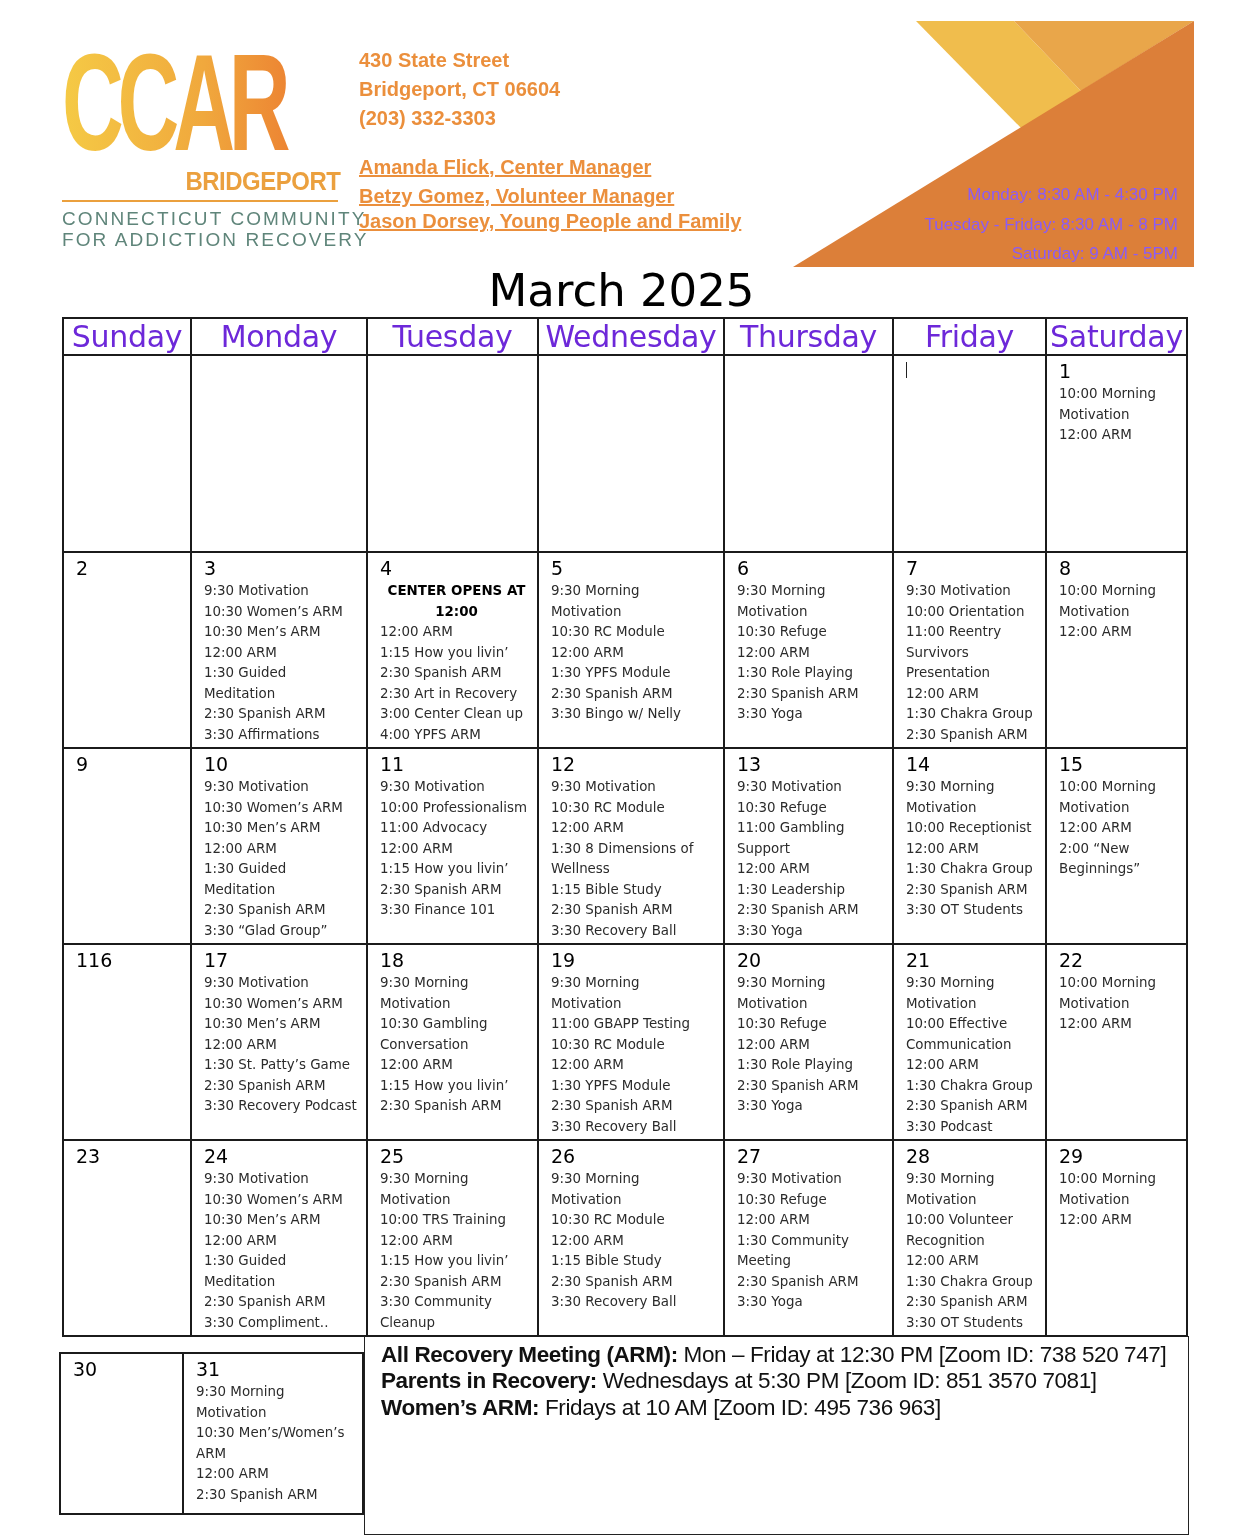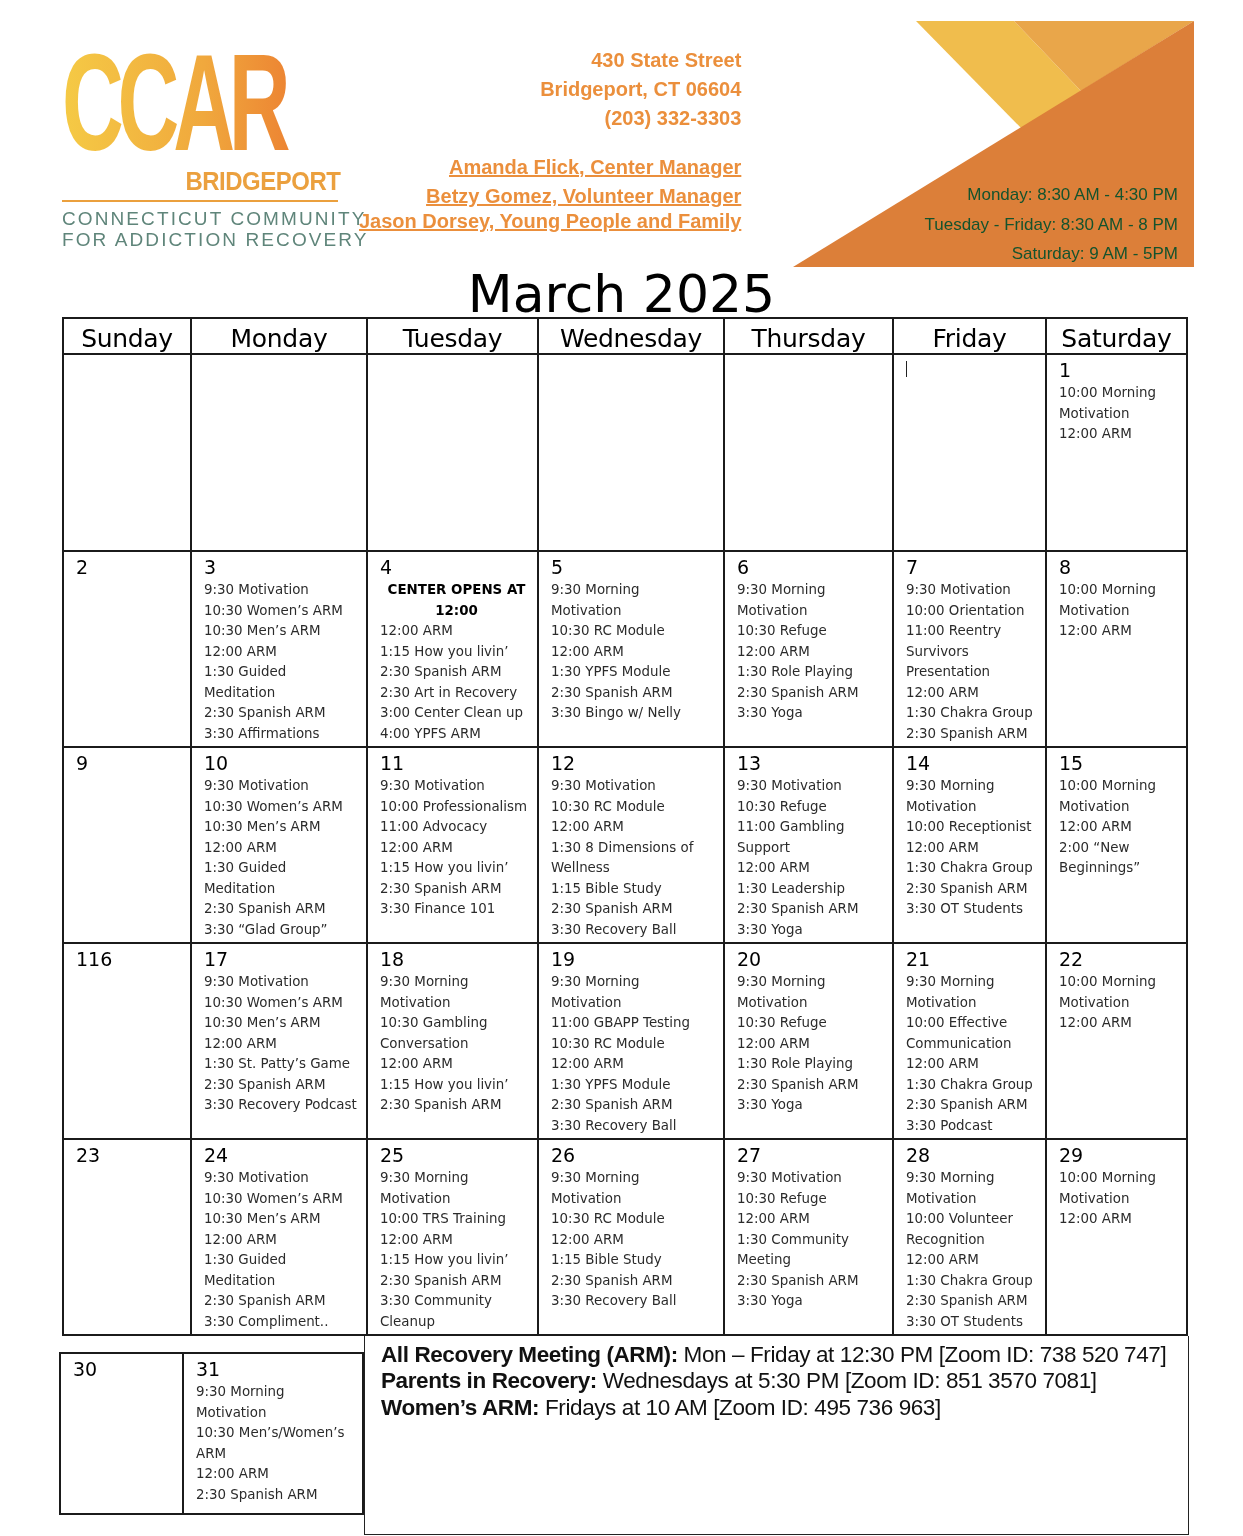--- a/index.html
+++ b/index.html
@@ -23,49 +23,49 @@
   }
   .logo-rule { position: absolute; left: 0; top: 158px; width: 276px; height: 2px; background: #eba03e; }
   .logo-tag {
     position: absolute; left: 0; top: 166px; width: 290px;
     font-family: "Liberation Sans", sans-serif; font-size: 19px; line-height: 21px;
     color: #5f857a; letter-spacing: 2.1px; white-space: nowrap;
   }
 
   .contact {
     position: absolute; left: 359px; top: 46px; color: #eb8f3c;
-    font-family: "Liberation Sans", sans-serif; font-weight: 700; font-size: 20px; text-align: right;
+    font-family: "Liberation Sans", sans-serif; font-weight: 700; font-size: 20px;
   }
   .contact .ln { line-height: 29px; white-space: nowrap; }
   .contact .gap { height: 20px; }
   .contact .staff { line-height: 29px; text-decoration: underline; }
   .contact .staff.tight { line-height: 21px; }
 
   .hours-banner { position: absolute; left: 793px; top: 21px; width: 401px; height: 246px; }
   .hours-banner svg { position: absolute; left: 0; top: 0; }
   .hours-list {
-    position: absolute; right: 16px; top: 159px; text-align: right; color: #14532d;
+    position: absolute; right: 16px; top: 159px; text-align: right; color: #8b5cf6;
     font-family: "Liberation Sans", sans-serif; font-size: 17px;
   }
   .hours-list div { line-height: 29.5px; white-space: nowrap; }
 
   .month-title {
     position: absolute; left: 0; width: 1243px; top: 264px; text-align: center;
-    font-family: "DejaVu Sans", sans-serif; font-size: 52px; font-weight: 400; color: #000;
+    font-family: "DejaVu Sans", sans-serif; font-size: 45px; font-weight: 400; color: #000;
   }
 
   
   .cal {
     position: absolute; left: 62px; top: 317px;
     border-collapse: collapse; table-layout: fixed; width: 1124px;
   }
   .cal th, .cal td { border: 2px solid #1b1b1b; }
   .cal th {
-    height: 36px; font-family: "DejaVu Sans", sans-serif; font-weight: 400; font-size: 25px;
-    text-align: center; vertical-align: bottom; padding-bottom: 0px; color: #000000;
+    height: 36px; font-family: "DejaVu Sans", sans-serif; font-weight: 400; font-size: 30px;
+    text-align: center; vertical-align: bottom; padding-bottom: 0px; color: #6d28d9;
     letter-spacing: -0.3px;
   }
   .cal td { vertical-align: top; padding: 2px 4px 0 12px; }
   .cal tr.r0 td { height: 197px; }
   .cal tr.rw td { height: 196px; }
   .daynum { font-size: 19px; line-height: 26px; color: #000; }
   .events { font-size: 13.4px; line-height: 20.5px; color: #2b2b2b; }
   .events .ev { display: block; }
   .events .ev.notice { font-weight: 700; text-align: center; color: #000; }
   .cursor-mark { display: block; width: 1px; height: 16px; background: #222; margin-top: 4px; }

